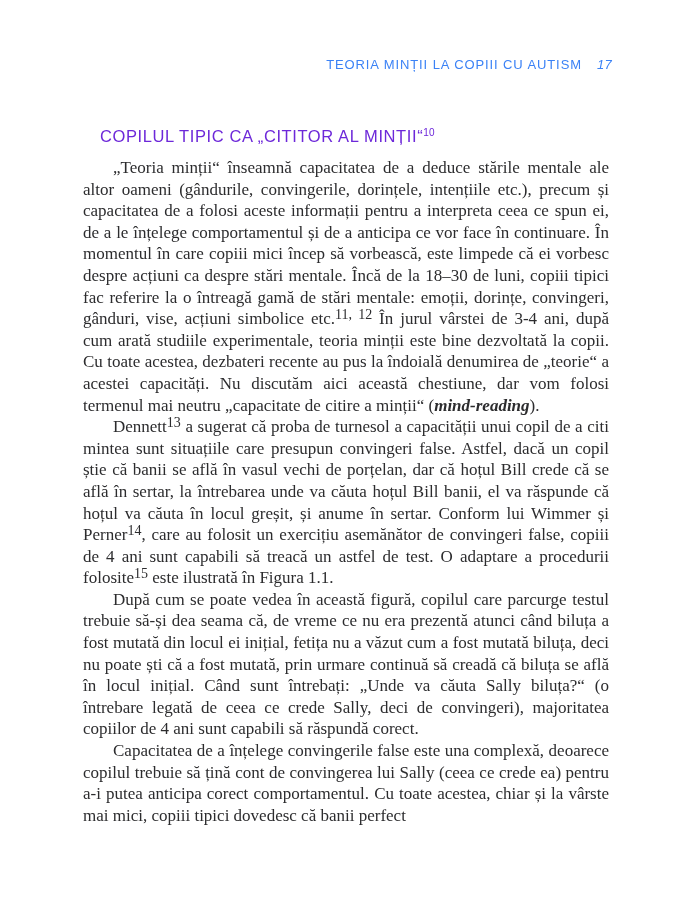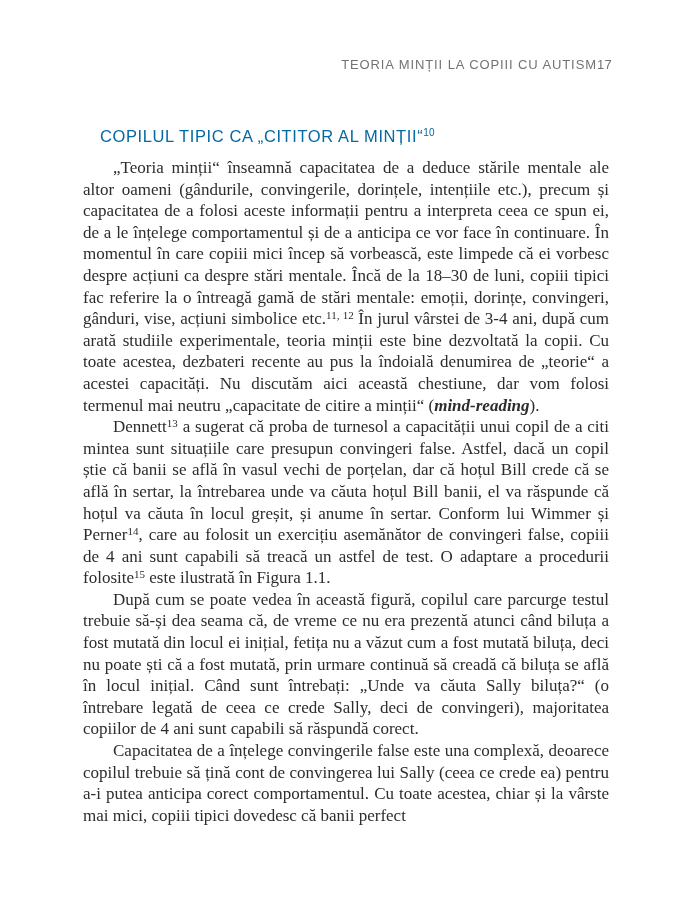--- a/index.html
+++ b/index.html
@@ -23,21 +23,23 @@
     right: 68px;
     display: flex;
     justify-content: flex-end;
     align-items: baseline;
     font-family: "Liberation Sans", sans-serif;
     font-size: 13px;
     letter-spacing: 0.9px;
     color: #63676c;
   }
   .running-header .page-number {
+    margin-left: 15px;
     letter-spacing: 0.3px;
+    font-style: italic;
   }
   
   .section-title {
     position: absolute;
     top: 116px;
     left: 100px;
     right: 60px;
     font-family: "Liberation Sans", sans-serif;
     font-size: 16.5px;
     font-weight: 400;
@@ -60,40 +62,40 @@
     font-size: 17px;
     line-height: 21.6px;
     color: #2c2c2e;
     text-align: justify;
   }
   .body-text p {
     margin: 0;
     text-indent: 30px;
   }
   .body-text sup {
-    font-size: 11px;
+    font-size: 14px;
     line-height: 0;
     vertical-align: 5px;
   }
   .body-text em {
     font-style: italic;
     font-weight: bold;
   }
 </style>
 </head>
 <body>
 
 <div class="page" style="background: rgb(255, 255, 255);">
 
-  <div class="running-header" style="color: #737373;">
+  <div class="running-header" style="color: #3b82f6;">
     <span class="running-title">TEORIA MINȚII LA COPIII CU AUTISM</span>
     <span class="page-number">17</span>
   </div>
 
-  <h1 class="section-title" style="color: #0369a1;"><span>COPILUL TIPIC CA „CITITOR AL MINȚII“</span><sup>10</sup></h1>
+  <h1 class="section-title" style="color: #6d28d9;"><span>COPILUL TIPIC CA „CITITOR AL MINȚII“</span><sup>10</sup></h1>
 
   <div class="body-text" style="color: rgb(44, 44, 46);">
       <p><span>„Teoria minții“ înseamnă capacitatea de a deduce stările mentale ale altor oameni (gândurile, convingerile, dorințele, intențiile etc.), precum și capacitatea de a folosi aceste informații pentru a interpreta ceea ce spun ei, de a le înțelege comportamentul și de a anticipa ce vor face în continuare. În momentul în care copiii mici încep să vorbească, este limpede că ei vorbesc despre acțiuni ca despre stări mentale. Încă de la 18–30 de luni, copiii tipici fac referire la o întreagă gamă de stări mentale: emoții, dorințe, convingeri, gânduri, vise, acțiuni simbolice etc.</span><sup>11, 12</sup><span> În jurul vârstei de 3-4 ani, după cum arată studiile experimentale, teoria minții este bine dezvoltată la copii. Cu toate acestea, dezbateri recente au pus la îndoială denumirea de „teorie“ a acestei capacități. Nu discutăm aici această chestiune, dar vom folosi termenul mai neutru „capacitate de citire a minții“ (</span><em>mind-reading</em><span>).</span></p>
       <p><span>Dennett</span><sup>13</sup><span> a sugerat că proba de turnesol a capacității unui copil de a citi mintea sunt situațiile care presupun convingeri false. Astfel, dacă un copil știe că banii se află în vasul vechi de porțelan, dar că hoțul Bill crede că se află în sertar, la întrebarea unde va căuta hoțul Bill banii, el va răspunde că hoțul va căuta în locul greșit, și anume în sertar. Conform lui Wimmer și Perner</span><sup>14</sup><span>, care au folosit un exercițiu asemănător de convingeri false, copiii de 4 ani sunt capabili să treacă un astfel de test. O adaptare a procedurii folosite</span><sup>15</sup><span> este ilustrată în Figura 1.1.</span></p>
       <p><span>După cum se poate vedea în această figură, copilul care parcurge testul trebuie să-și dea seama că, de vreme ce nu era prezentă atunci când biluța a fost mutată din locul ei inițial, fetița nu a văzut cum a fost mutată biluța, deci nu poate ști că a fost mutată, prin urmare continuă să creadă că biluța se află în locul inițial. Când sunt întrebați: „Unde va căuta Sally biluța?“ (o întrebare legată de ceea ce crede Sally, deci de convingeri), majoritatea copiilor de 4 ani sunt capabili să răspundă corect.</span></p>
       <p><span>Capacitatea de a înțelege convingerile false este una complexă, deoarece copilul trebuie să țină cont de convingerea lui Sally (ceea ce crede ea) pentru a-i putea anticipa corect comportamentul. Cu toate acestea, chiar și la vârste mai mici, copiii tipici dovedesc că banii perfect</span></p>
     </div>
 
 </div>
 

